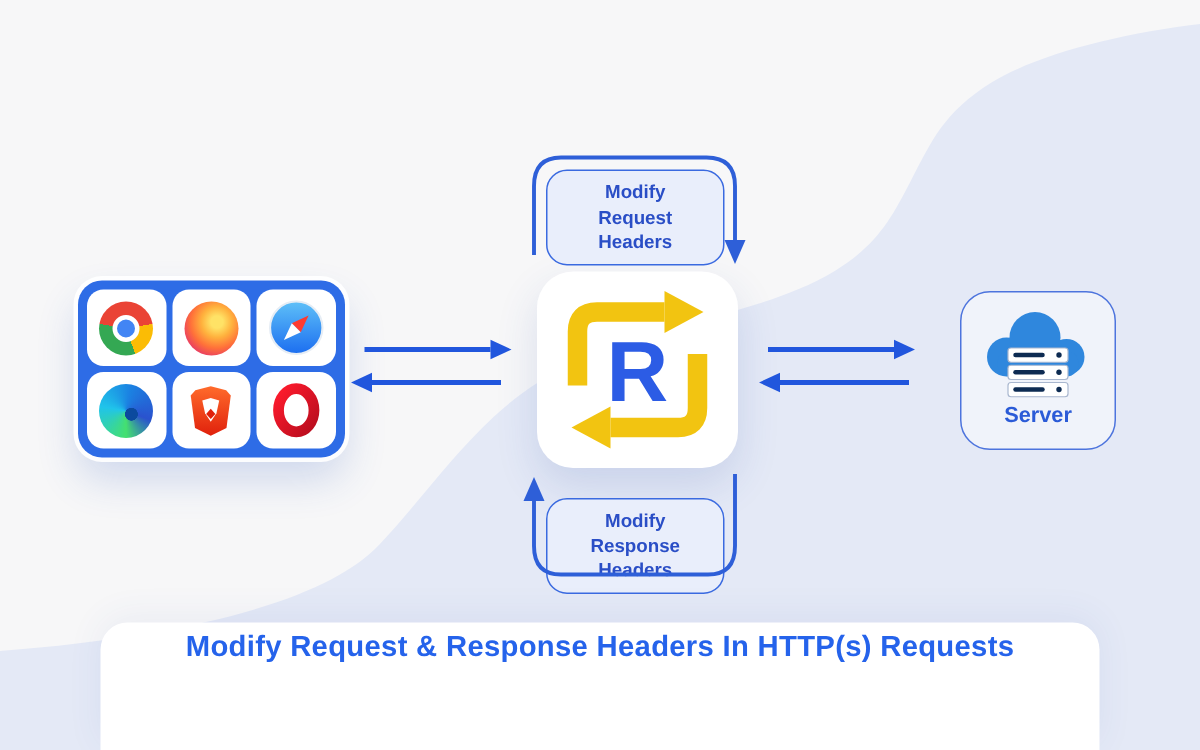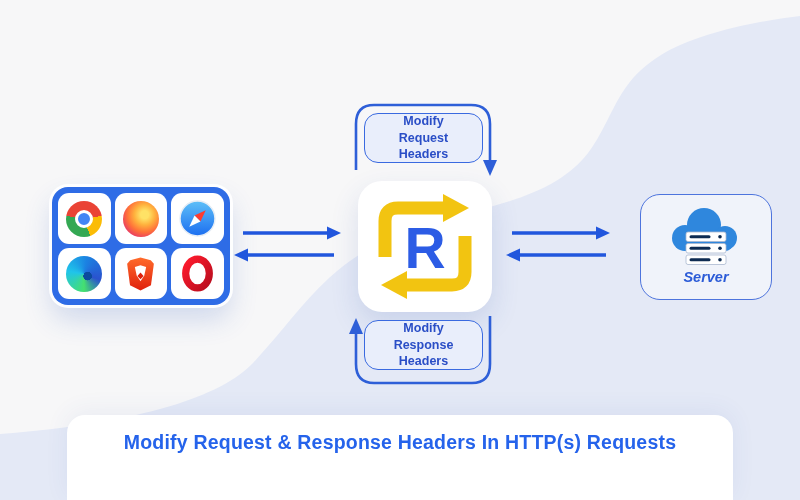--- a/index.html
+++ b/index.html
@@ -56,58 +56,58 @@
   .loop-head{fill:var(--logo-yellow,#f2c411);}
   .r-letter{
     position:absolute; left:0; top:0; width:100%; height:100%;
     display:flex; align-items:center; justify-content:center;
     font-size:57px; font-weight:700; color:var(--logo-blue,#2c5ce5);
     padding-top:2px; box-sizing:border-box;
   }
 
   
   .pill{
-    position:absolute; left:364px; width:119px; height:50px; box-sizing:border-box;
+    position:absolute; left:364px; width:119px; height:64px; box-sizing:border-box;
     background:var(--label-fill,#e9eefb); border:1.6px solid var(--label-border,#3a6ae0);
     border-radius:14px; display:flex; align-items:center; justify-content:center; text-align:center;
     font-size:12.5px; font-weight:700; color:var(--label-text,#2a4ec6); line-height:1.35;
     padding:4px 28px;
   }
   .pill-top{top:113px;}
-  .pill-bottom{top:320px;text-align:center;}
+  .pill-bottom{top:332px;text-align:center;}
 
   
   .flow-svg{position:absolute; inset:0; width:800px; height:500px; pointer-events:none;}
   .connector-path{fill:none; stroke:var(--connector-blue,#2e5fd8); stroke-width:2.6;}
   .connector-head{fill:var(--connector-blue,#2e5fd8);}
   .harrow-line{stroke:var(--arrow-blue,#2156dd); stroke-width:3.4;}
   .harrow-head{fill:var(--arrow-blue,#2156dd);}
 
   
   .server-card{
-    position:absolute; left:640px; top:194px; width:132px; height:106px; box-sizing:border-box;
+    position:absolute; left:640px; top:194px; width:104px; height:106px; box-sizing:border-box;
     background:rgba(255,255,255,.45); border:1.5px solid #4d74dd; border-radius:20px;
-    display:flex; flex-direction:column; align-items:center; justify-content:flex-start;font-style:italic;
+    display:flex; flex-direction:column; align-items:center; justify-content:flex-start;
   }
   .server-card svg{margin-top:9px;}
   .cloud-fill{fill:var(--cloud-blue,#2f87dd);}
   .rack-bar{fill:#fff; stroke:#a9b7cf; stroke-width:0.8;}
   .rack-line{stroke:var(--rack-dark,#0d2b52); stroke-width:3; stroke-linecap:round;}
   .rack-dot{fill:var(--rack-dark,#0d2b52);}
   .server-label{
     margin-top:1px; font-size:14.5px; font-weight:700; color:var(--server-text,#2b5bd7);
   }
 
   
   .banner{
     position:absolute; left:67px; top:415px; width:666px; height:85px; box-sizing:border-box;
     background:#fff; border-radius:18px 18px 0 0;
     box-shadow:0 -4px 24px rgba(50,80,170,.07);
     display:flex; flex-direction:column; align-items:center; justify-content:flex-start;
-    padding-top:13px;
+    padding-top:2px;
   }
   .banner-line{
     font-size:19.5px; font-weight:700; color:var(--accent-blue,#2563eb);
     line-height:29px; letter-spacing:.2px; text-align:center;
   }
 </style>
 </head>
 <body>
 
 <div class="stage">

